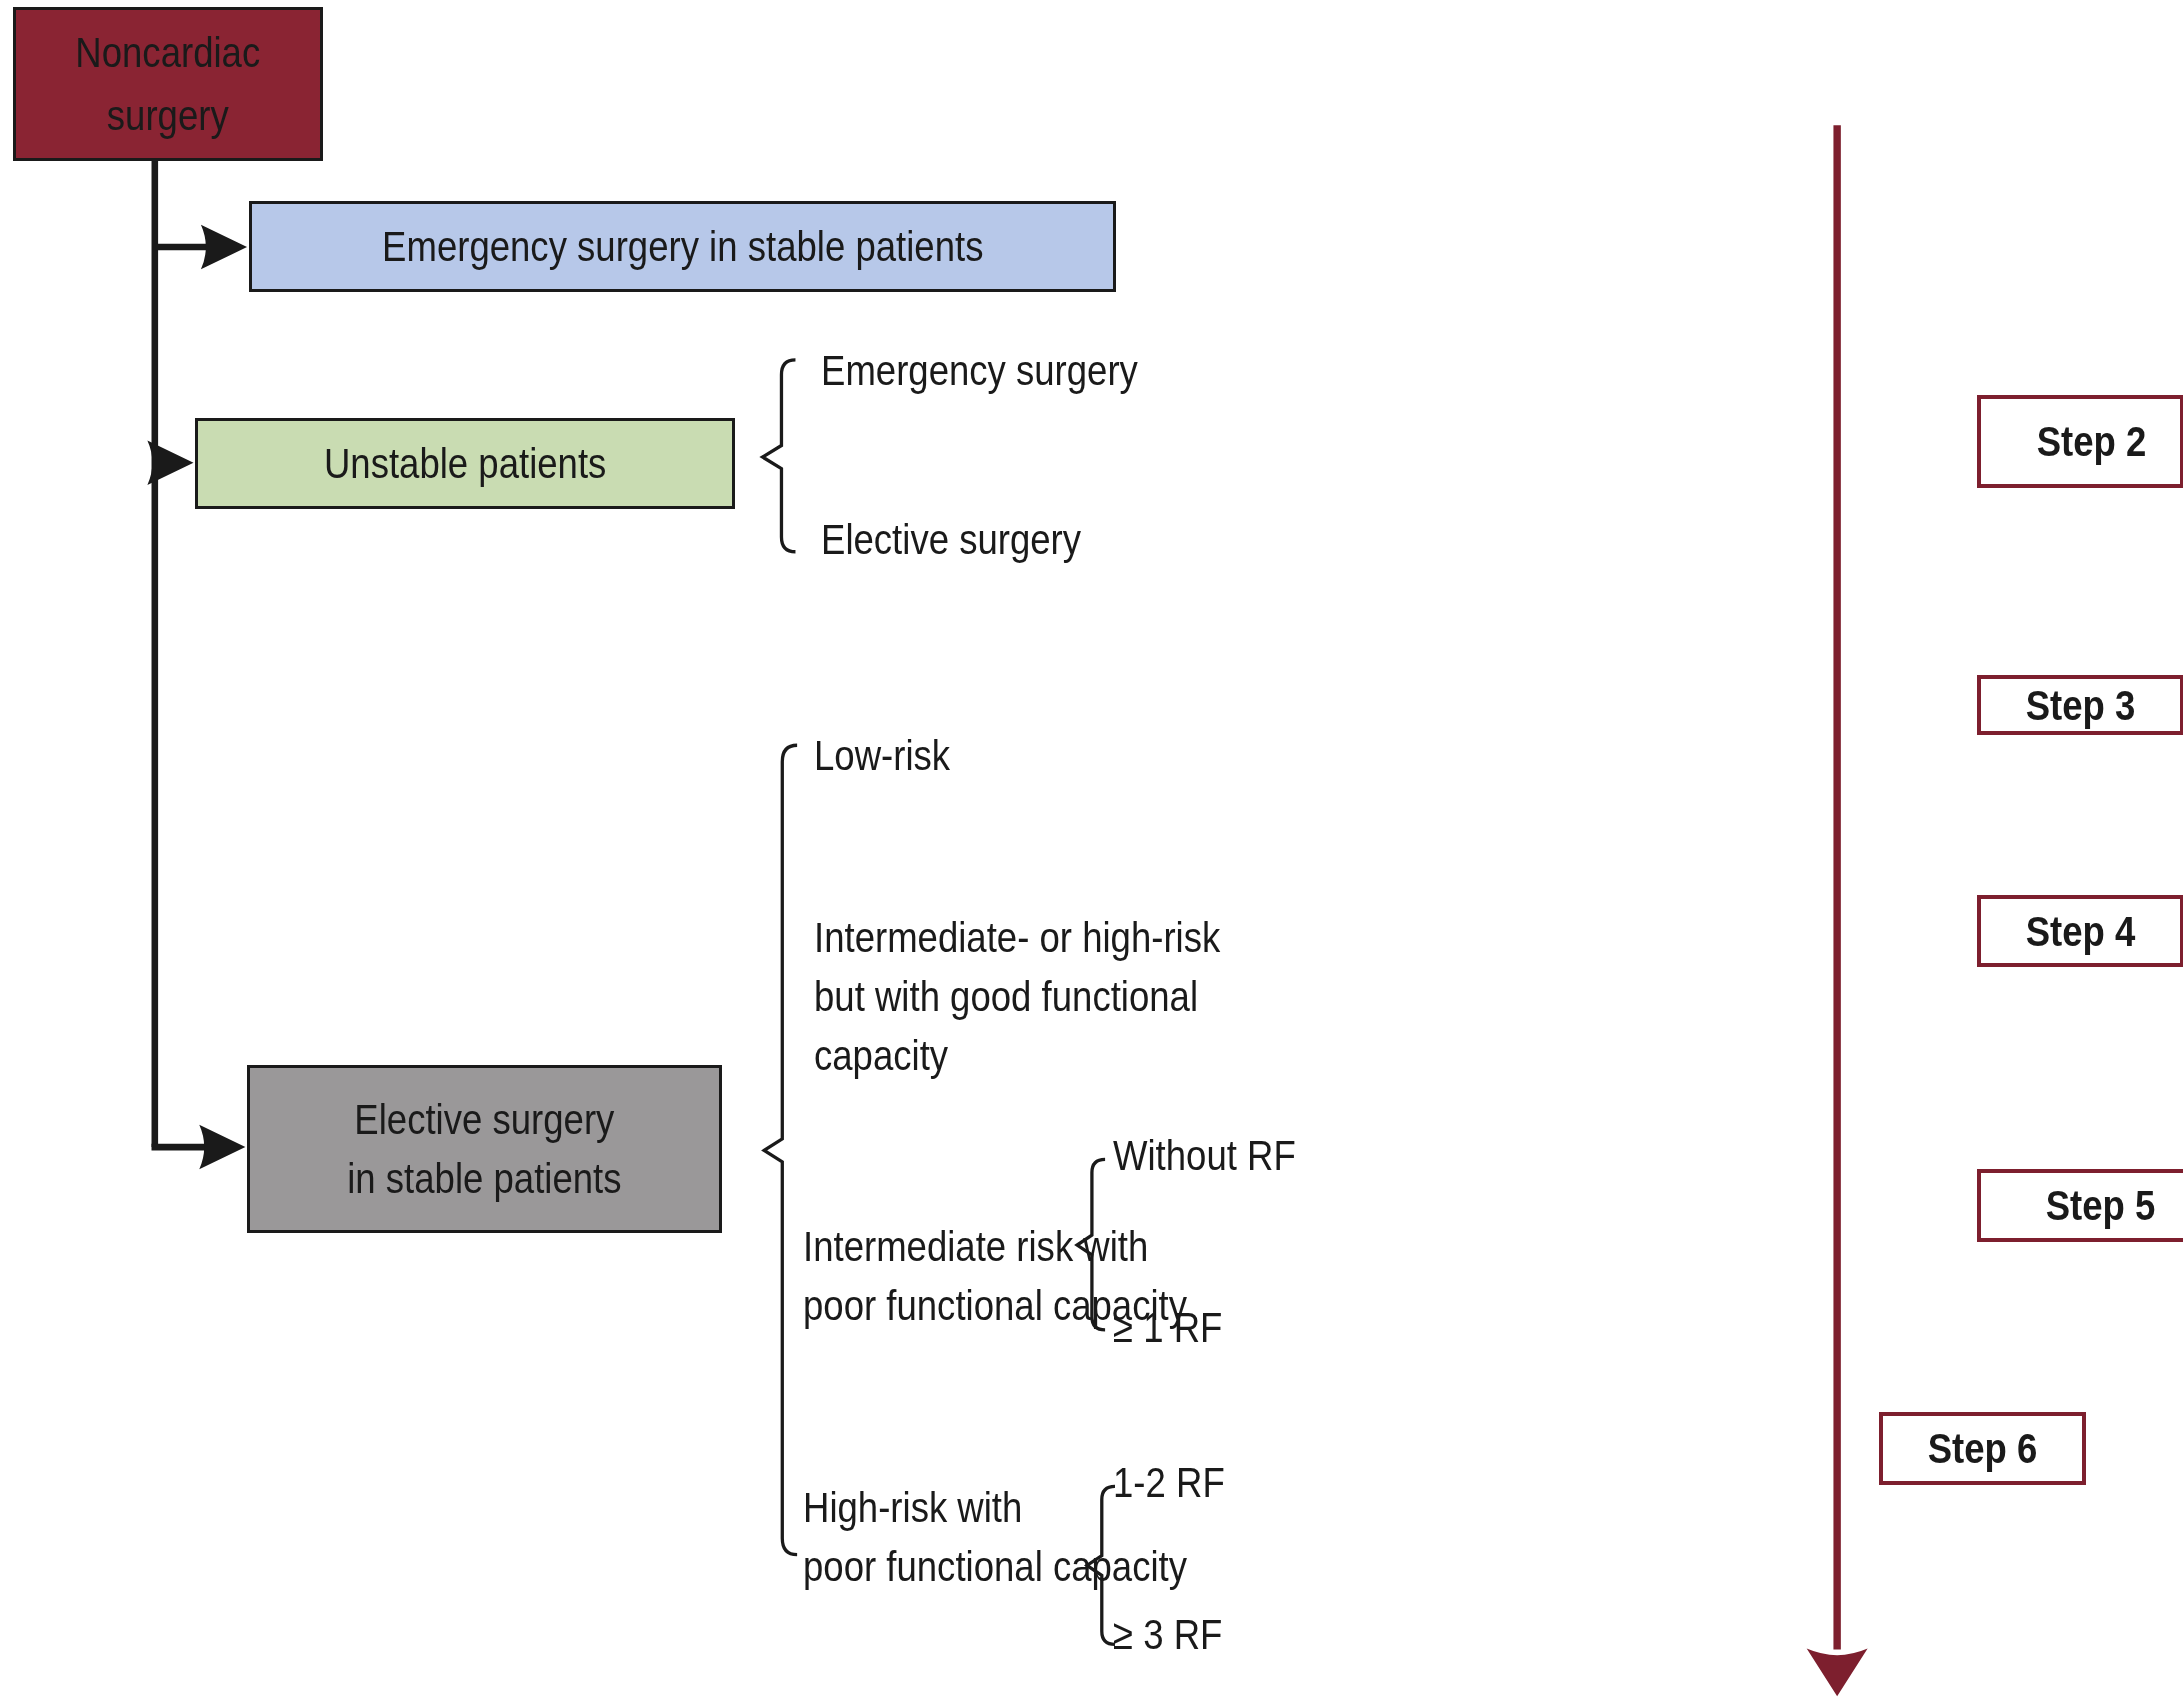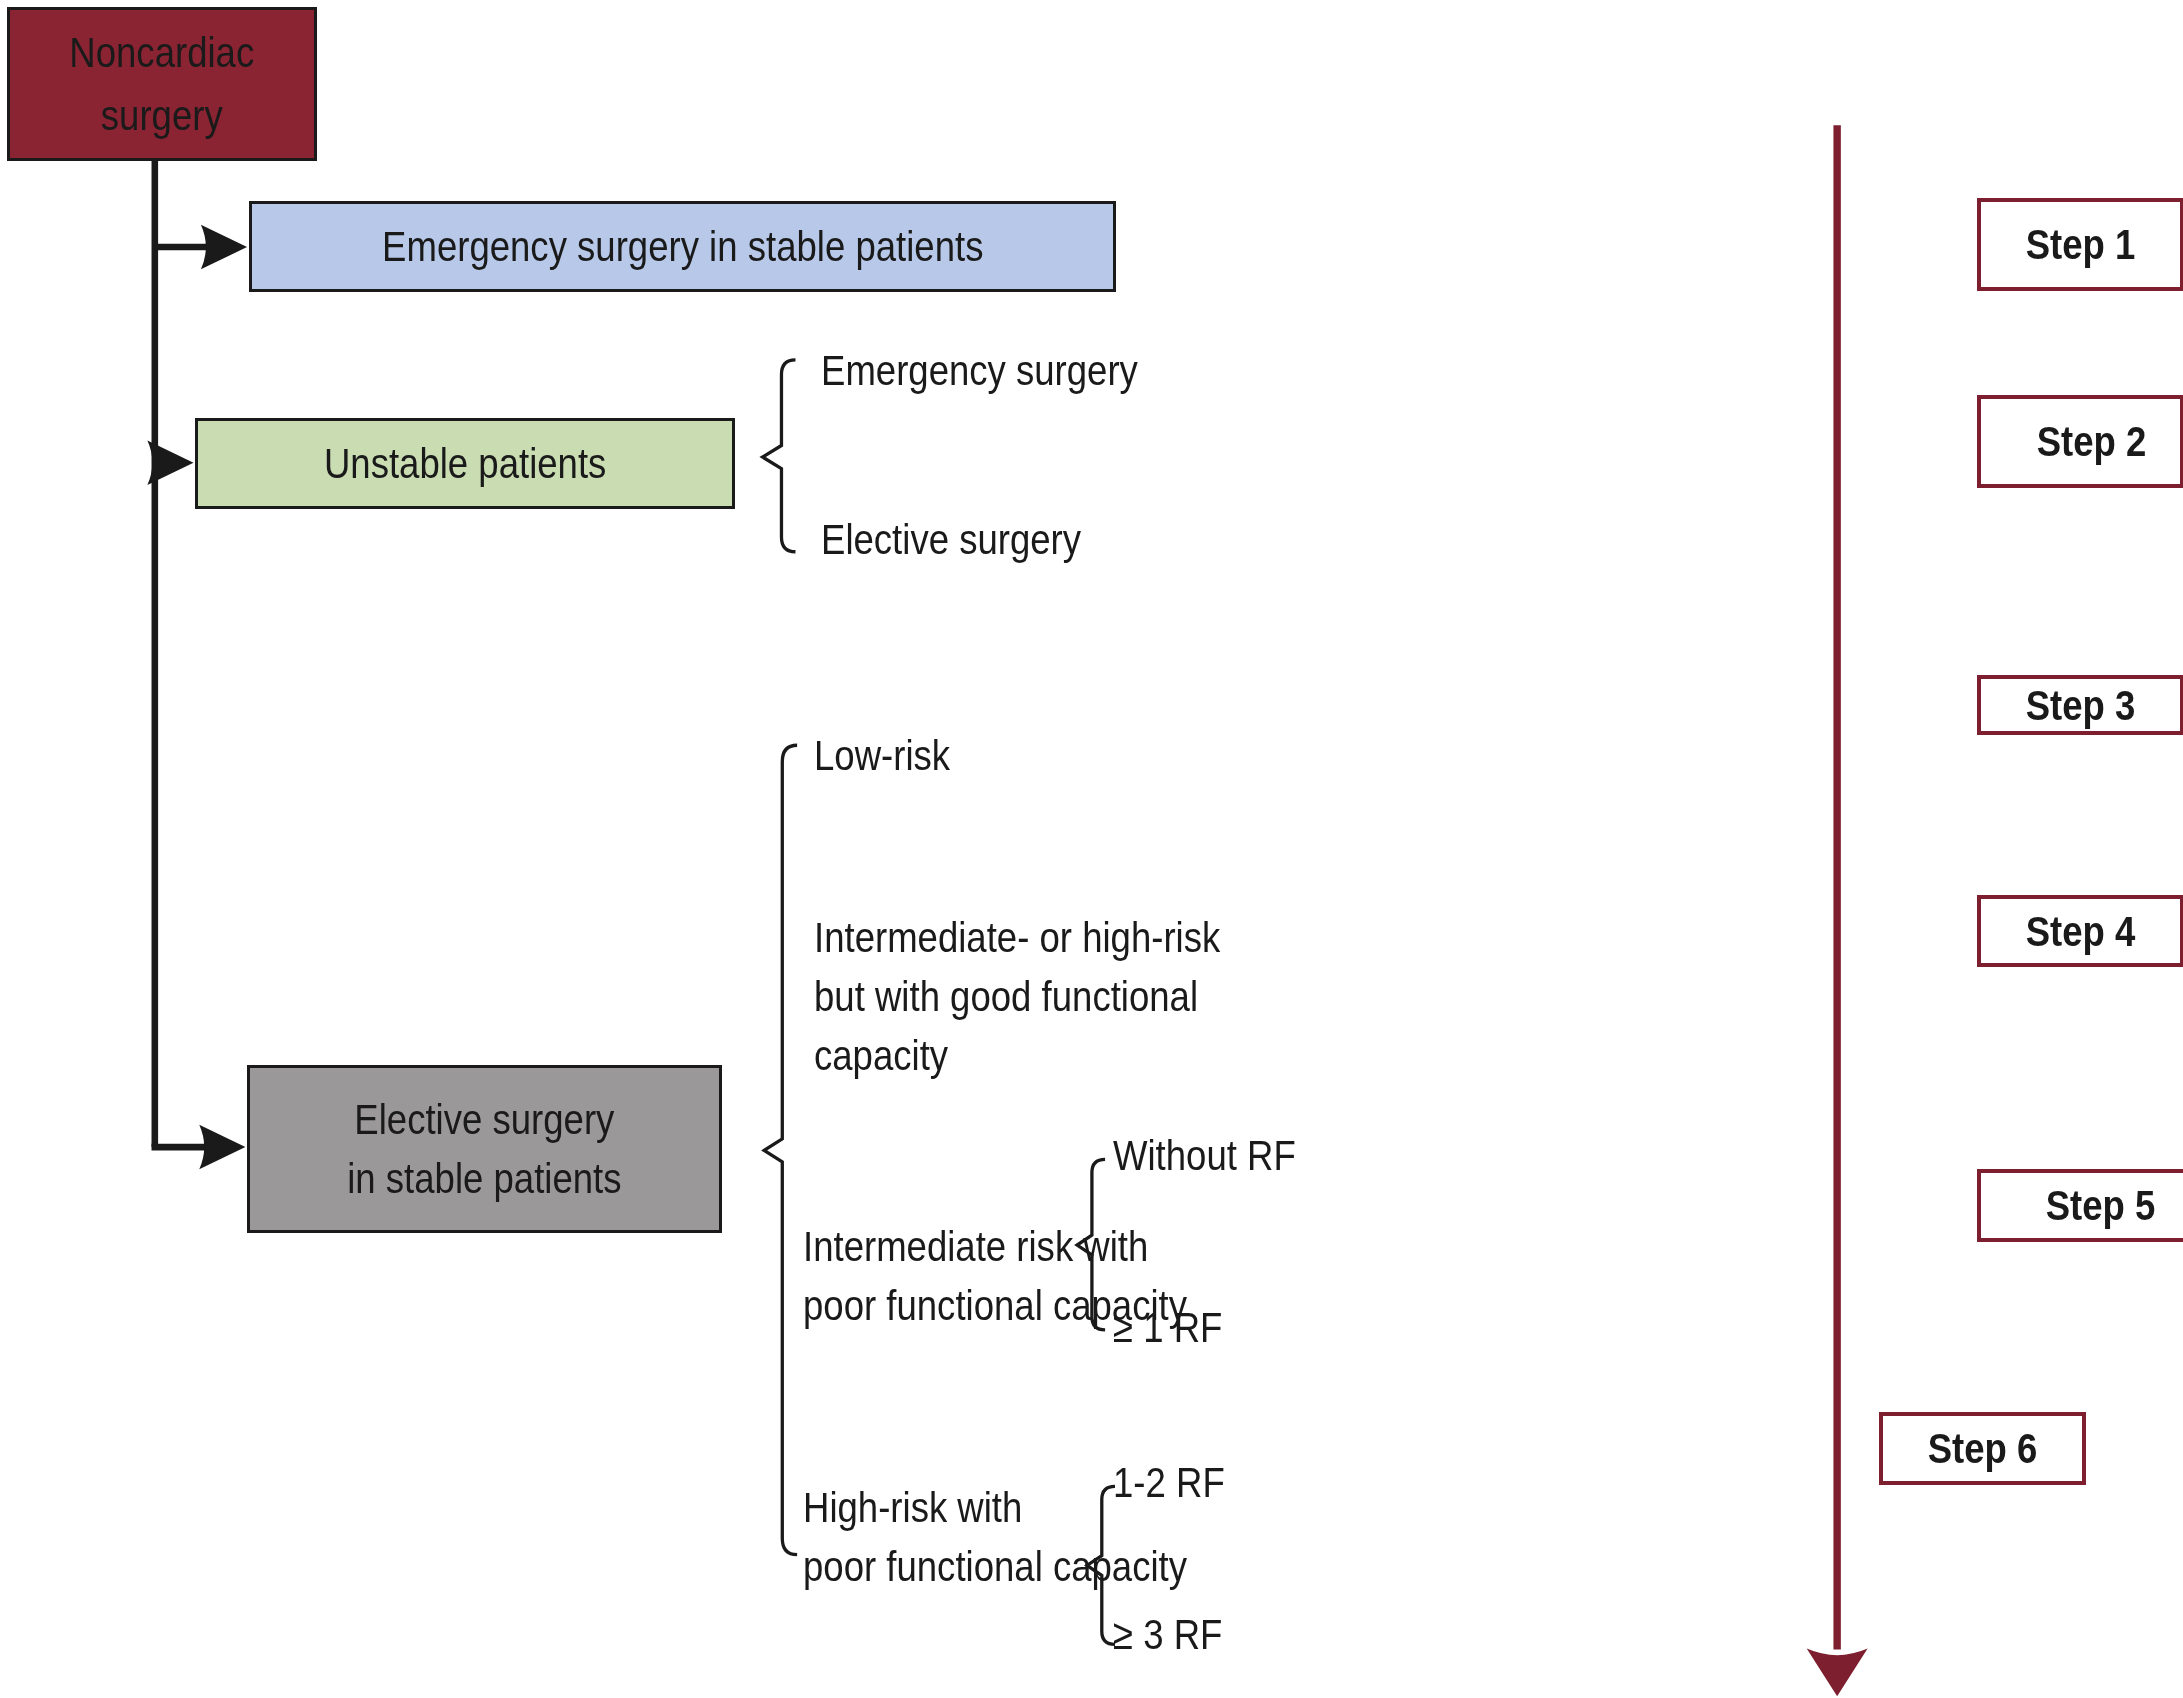--- a/index.html
+++ b/index.html
@@ -79,21 +79,21 @@
     <path class="ink-thin" d="M 968 905 Q 950 905 950 925 L 950 1383 L 928 1397 L 950 1411 L 950 1868 Q 950 1888 968 1888"></path>
 
     <path class="ink-thin" d="M 1342 1408 Q 1326 1408 1326 1424 L 1326 1500 L 1308 1512 L 1326 1524 L 1326 1599 Q 1326 1615 1342 1615"></path>
 
     <path class="ink-thin" d="M 1354 1805 Q 1338 1805 1338 1821 L 1338 1889 L 1320 1901 L 1338 1913 L 1338 1981 Q 1338 1997 1354 1997"></path>
 
     <path class="red-line" d="M 2231 152 V 2003"></path>
     <path class="red-fill" d="M 2231 2060 L 2268 2002 Q 2231 2018 2194 2002 Z"></path>
   </svg>
 
-  <div class="node node-root" style="left:7px;top:6.6px;width:310px;height:154px;">
+  <div class="node node-root" style="left:13px;top:6.6px;width:310px;height:154px;">
     <span class="cx">
       <span style="display:block">Noncardiac</span>
       <span style="display:block">surgery</span>
     </span>
   </div>
 
   <div class="node node-green" style="left:195px;top:418px;width:540px;height:91px;">
     <span class="cx">Unstable patients</span>
   </div>
 
@@ -127,23 +127,20 @@
   <div class="item" style="left:803px;top:1478px;">
     <div>High-risk with</div>
     <div>poor functional capacity</div>
   </div>
 
   <div class="item" style="left:1113px;top:1126px;">Without RF</div>
   <div class="item" style="left:1113px;top:1298px;">≥ 1 RF</div>
   <div class="item" style="left:1113px;top:1453px;">1-2 RF</div>
   <div class="item" style="left:1113px;top:1605px;">≥ 3 RF</div>
 
-  <div class="stepbox" style="left:1977px;top:198px;width:207px;height:93px;">
-    <span class="cx">Step 1</span>
-  </div>
   <div class="stepbox" style="left:1977px;top:395px;width:207px;height:93px;padding-left:23px;">
     <span class="cx">Step 2</span>
   </div>
   <div class="stepbox" style="left:1977px;top:675px;width:207px;height:60px;">
     <span class="cx">Step 3</span>
   </div>
   <div class="stepbox" style="left:1977px;top:852px;width:207px;height:72px;margin-top:43px;">
     <span class="cx">Step 4</span>
   </div>
   <div class="stepbox" style="left:1977px;top:1169px;width:248px;height:73px;align-items:center;">

